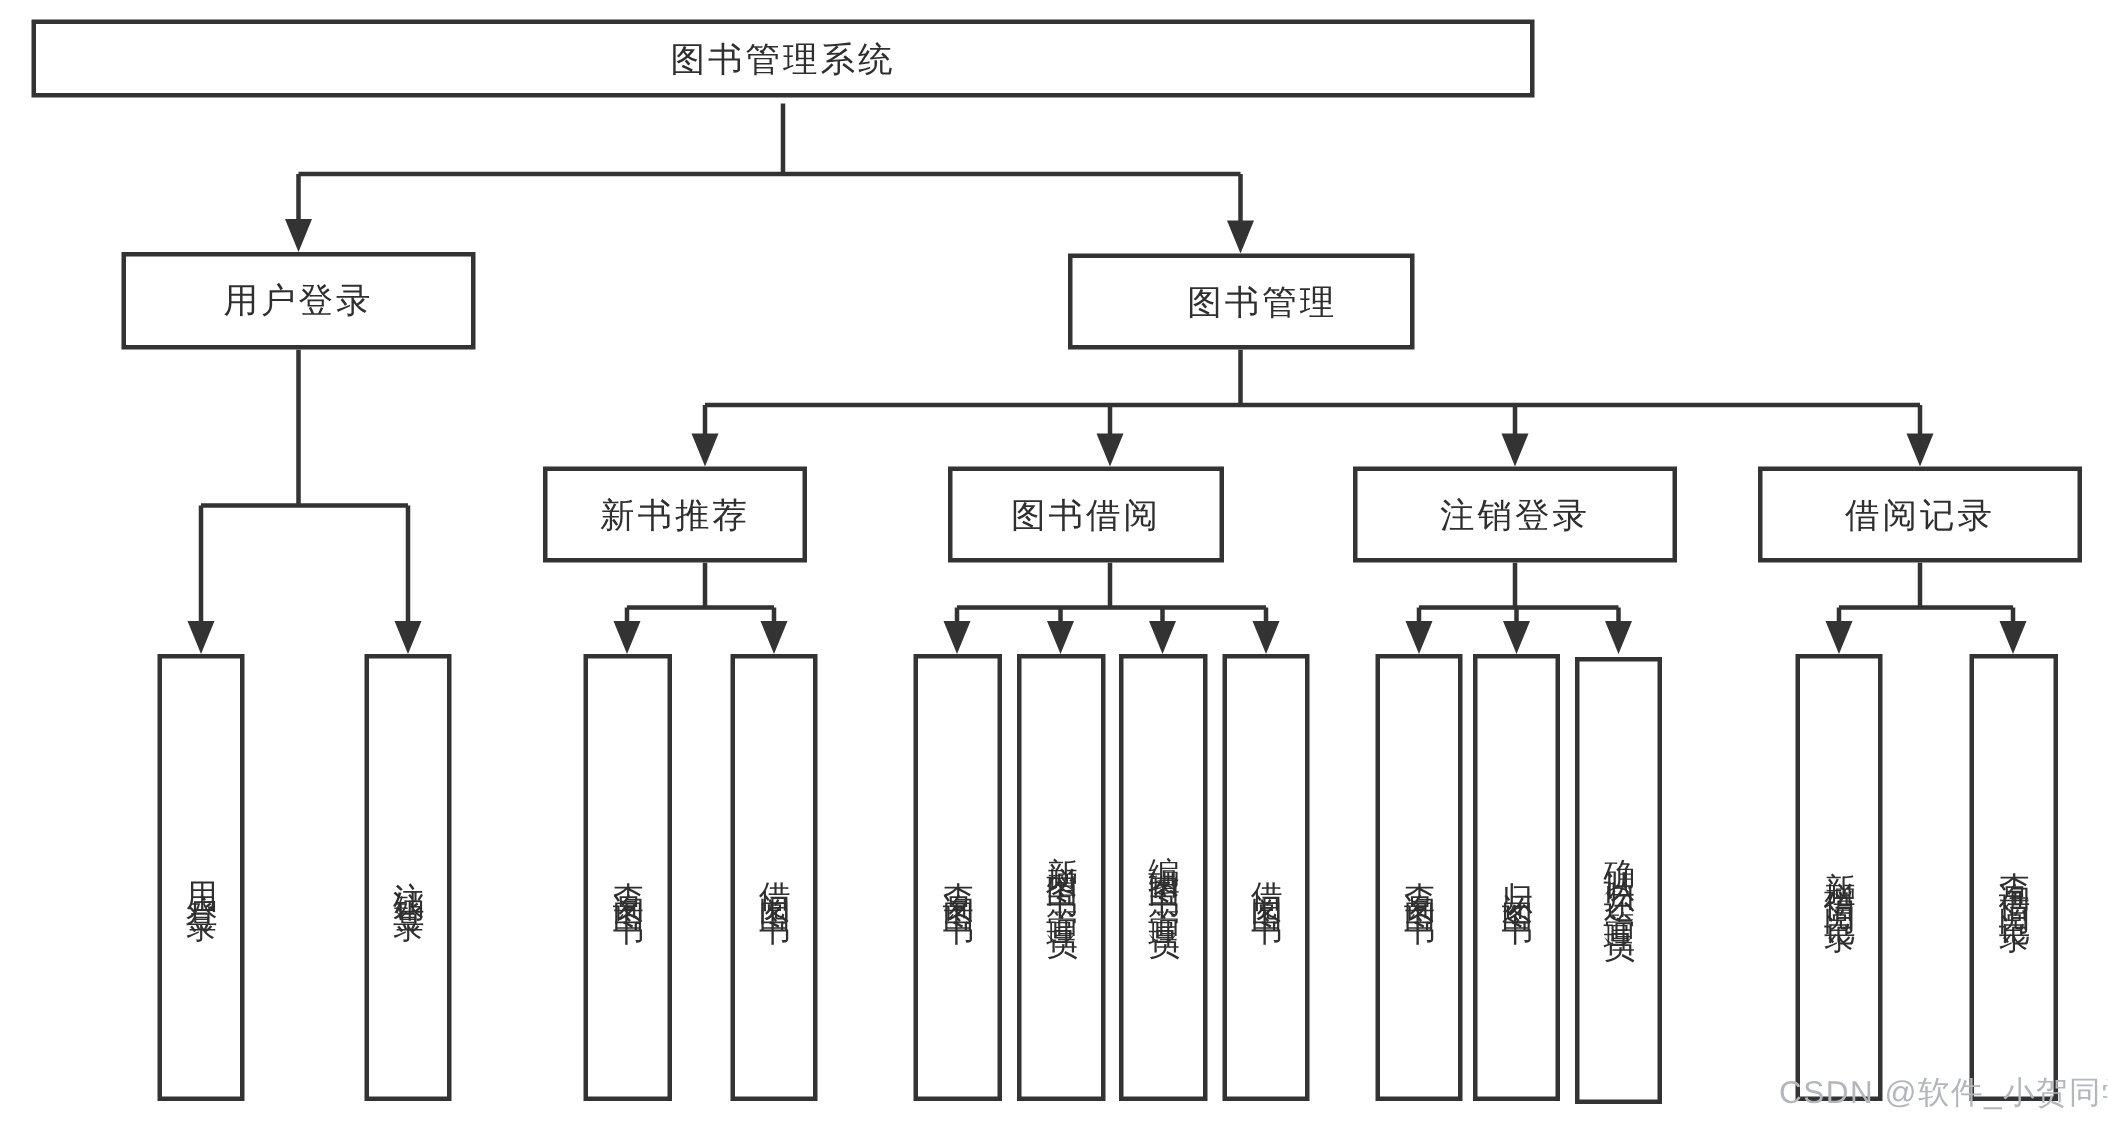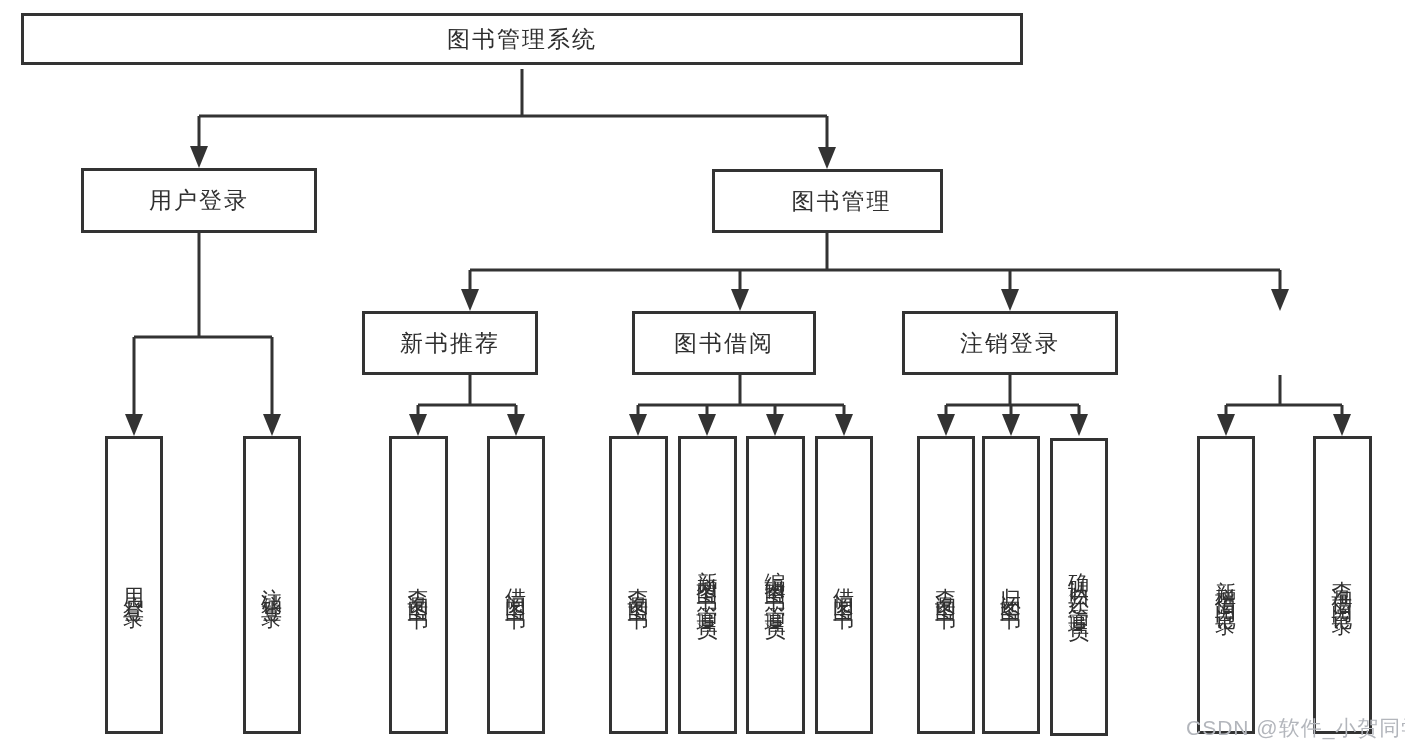--- a/index.html
+++ b/index.html
@@ -102,20 +102,21 @@
   </svg>
 
   <div class="node" style="left:21px; top:13px; width:1002px; height:52px;text-align:right;">图书管理系统</div>
 
   <div class="node" style="left:81px; top:168px; width:236px; height:65px;">用户登录</div>
   <div class="node" style="left:712px; top:169px; width:231px; height:64px;padding-left:28px;">图书管理</div>
 
   <div class="node" style="left:362px; top:311px; width:176px; height:64px;">新书推荐</div>
   <div class="node" style="left:632px; top:311px; width:184px; height:64px;">图书借阅</div>
   <div class="node" style="left:902px; top:311px; width:216px; height:64px;">注销登录</div>
+  <div class="node" style="left:1172px; top:311px; width:216px; height:64px;">借阅记录</div>
 
   <div class="vnode" style="left:105px; top:436px; width:58px; height:298px;">
     <span class="vtext">用户登录</span>
   </div>
   <div class="vnode" style="left:243px; top:436px; width:58px; height:298px;">
     <span class="vtext">注销登录</span>
   </div>
 
   <div class="vnode" style="left:389px; top:436px; width:59px; height:298px;">
     <span class="vtext">查询图书</span>

